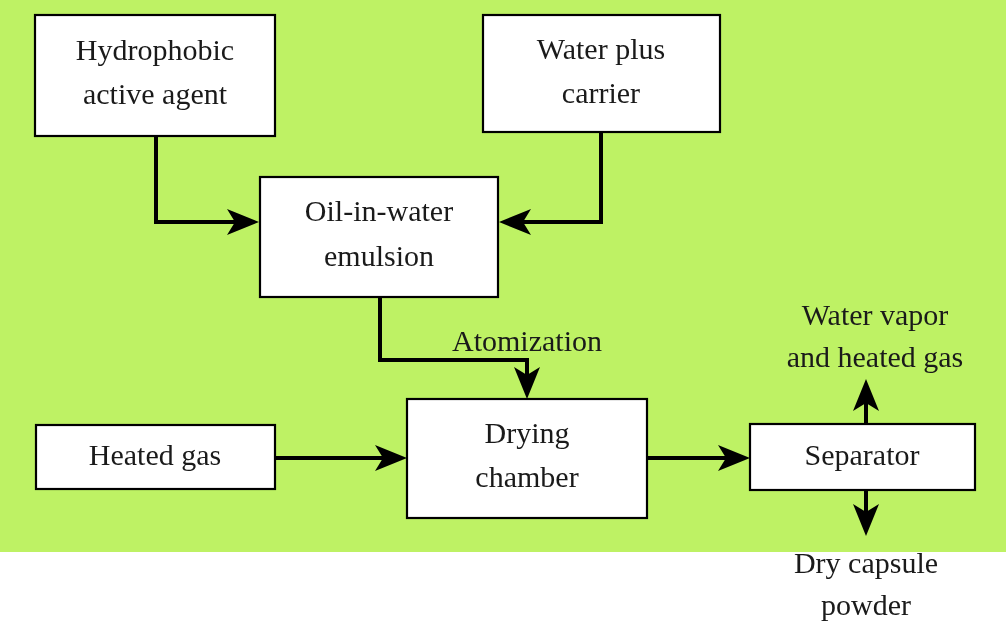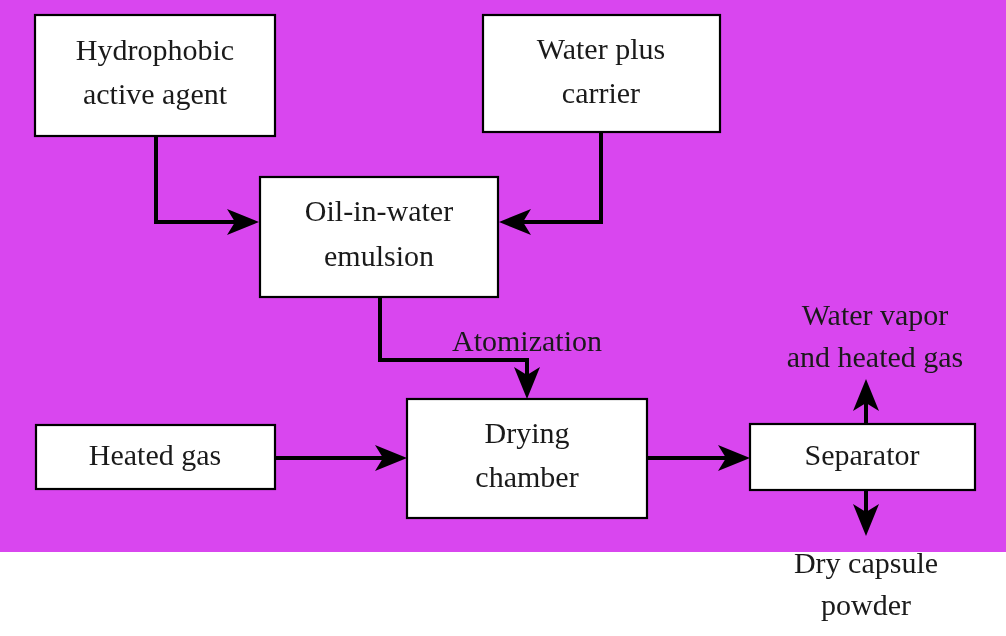--- a/index.html
+++ b/index.html
@@ -10,21 +10,21 @@
   body {
     width: 1006px;
     height: 636px;
     font-family: "Liberation Serif", "DejaVu Serif", serif;
     overflow: hidden;
   }
   #diagram-root {
     position: relative;
     width: 1006px;
     height: 552px;
-    background: #d946ef;
+    background: #bef264;
   }
   svg.diagram {
     display: block;
     width: 1006px;
     height: 636px;
   }
   .node-box {
     fill: #ffffff;
     stroke: #000000;
     stroke-width: 2.2;

